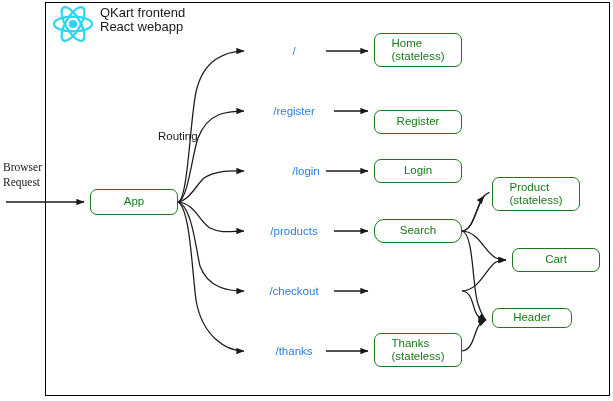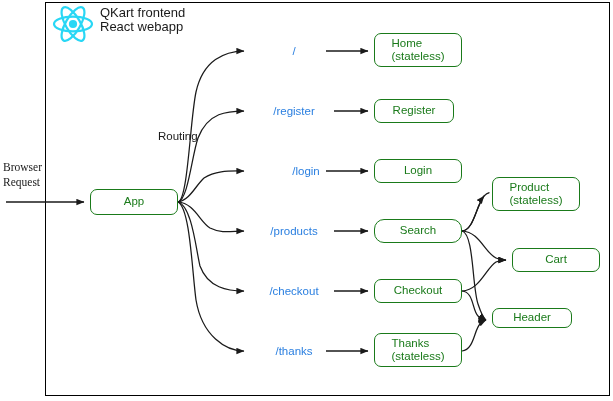--- a/index.html
+++ b/index.html
@@ -184,31 +184,28 @@
   <div class="route-label" style="left:294px; top:111px;"><span>/register</span></div>
   <div class="route-label" style="left:294px; top:171px;margin-left:12px;"><span>/login</span></div>
   <div class="route-label" style="left:294px; top:231px;"><span>/products</span></div>
   <div class="route-label" style="left:294px; top:291px;"><span>/checkout</span></div>
   <div class="route-label" style="left:294px; top:351px;"><span>/thanks</span></div>
 
   <div class="node" style="left:374px; top:33px; width:88px; height:34px;">
     <span class="node-label">Home
 (stateless)</span>
   </div>
-  <div class="node" style="left:374px; top:99px; width:80px; height:24px;">
+  <div class="node" style="left:374px; top:110px; width:88px; height:24px;">
     <span class="node-label">Register</span>
   </div>
   <div class="node" style="left:374px; top:159px; width:88px; height:24px;">
     <span class="node-label">Login</span>
   </div>
   <div class="node" style="left:374px; top:219px; width:88px; height:24px;border-radius:10px;">
     <span class="node-label">Search</span>
-  </div>
-  <div class="node" style="left:374px; top:279px; width:88px; height:24px;">
-    <span class="node-label">Checkout</span>
   </div>
   <div class="node" style="left:374px; top:333px; width:88px; height:34px;">
     <span class="node-label">Thanks
 (stateless)</span>
   </div>
 
   <div class="node" style="left:492px; top:177px; width:88px; height:34px;">
     <span class="node-label">Product
 (stateless)</span>
   </div>

